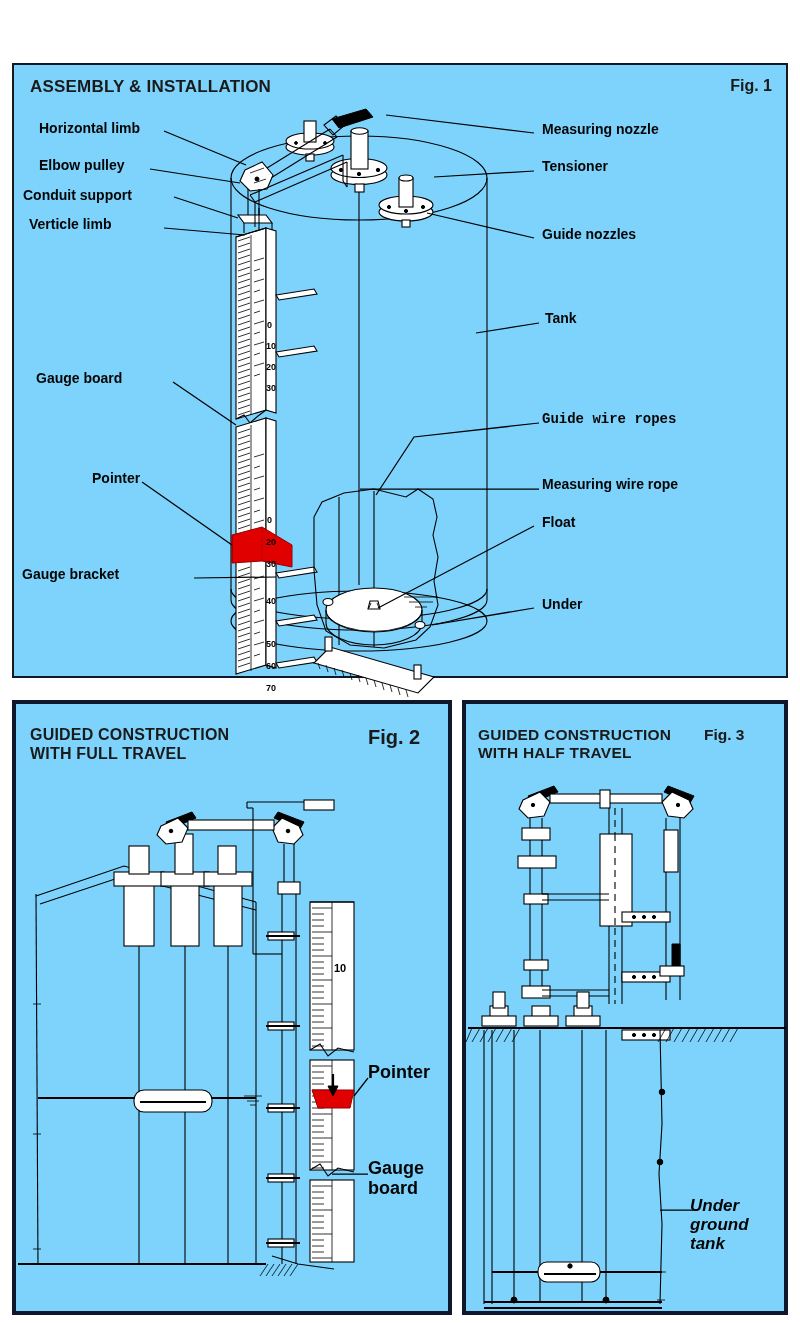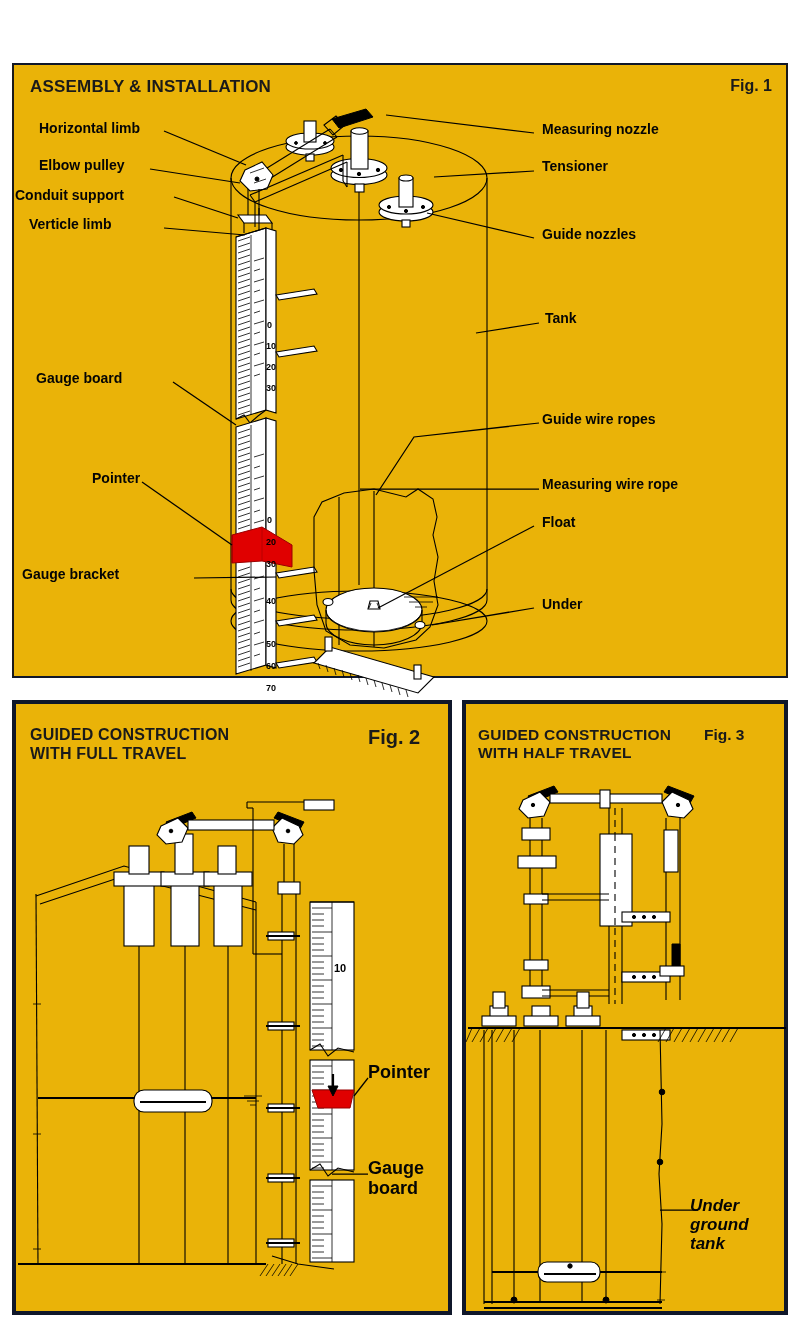--- a/index.html
+++ b/index.html
@@ -12,21 +12,21 @@
     position: relative;
     width: 800px;
     height: 1323px;
     background: #ffffff;
     overflow: hidden;
   }
   
   .panel {
     position: absolute;
     border: 4px solid #0f172a;
-    background: #eab308;
+    background: #7dd3fc;
   }
   #panel-fig1 { left: 12px;  top: 63px;   width: 776px; height: 615px; border-width: 2px 0 2px 0; border-left:2px solid #1a1a1a; border-right:2px solid #1a1a1a;}
   #panel-fig2 { left: 12px;  top: 700px;  width: 440px; height: 615px; }
   #panel-fig3 { left: 462px; top: 700px;  width: 326px; height: 615px; }
 
   
   .panel-title {
     position: absolute;
     font-weight: bold;
     color: #1a1a1a;
@@ -377,31 +377,31 @@
     <span class="tickno" style="left:252px; top:472px;">20</span>
     <span class="tickno" style="left:252px; top:494px;">30</span>
     <span class="tickno" style="left:252px; top:531px;">40</span>
     <span class="tickno" style="left:252px; top:574px;">50</span>
     <span class="tickno" style="left:252px; top:596px;">60</span>
     <span class="tickno" style="left:252px; top:618px;">70</span>
     <span class="tickno" style="left:252px; top:640px;">80</span>
 
     <div class="lbl f1" style="left:25px;  top:56px;">Horizontal limb</div>
     <div class="lbl f1" style="left:25px;  top:93px;">Elbow pulley</div>
-    <div class="lbl f1" style="left:1px;   top:123px;">Conduit support</div>
+    <div class="lbl f1" style="left:1px;   top:123px;padding-left:8px;">Conduit support</div>
     <div class="lbl f1" style="left:15px;  top:152px;">Verticle limb</div>
     <div class="lbl f1" style="left:22px;  top:306px;">Gauge board</div>
     <div class="lbl f1" style="left:78px;  top:406px;">Pointer</div>
     <div class="lbl f1" style="left:8px;   top:502px;">Gauge bracket</div>
 
     <div class="lbl f1" style="left:528px; top:57px;">Measuring nozzle</div>
     <div class="lbl f1" style="left:528px; top:94px;">Tensioner</div>
     <div class="lbl f1" style="left:528px; top:162px;">Guide nozzles</div>
     <div class="lbl f1" style="left:531px; top:246px;">Tank</div>
-    <div class="lbl f1" style="left:528px; top:347px;">Guide wire ropes</div>
+    <div class="lbl f1" style="left:528px; top:347px;font-family:Liberation Mono, monospace;">Guide wire ropes</div>
     <div class="lbl f1" style="left:528px; top:412px;">Measuring wire rope</div>
     <div class="lbl f1" style="left:528px; top:450px;">Float</div>
     <div class="lbl f1" style="left:528px; top:532px;">Under</div>
   </div>
 
   <div class="panel" id="panel-fig2">
 
     <div class="panel-title" id="fig2-title">GUIDED CONSTRUCTION
 WITH FULL TRAVEL</div>
     <div id="fig2-num">Fig. 2</div>

